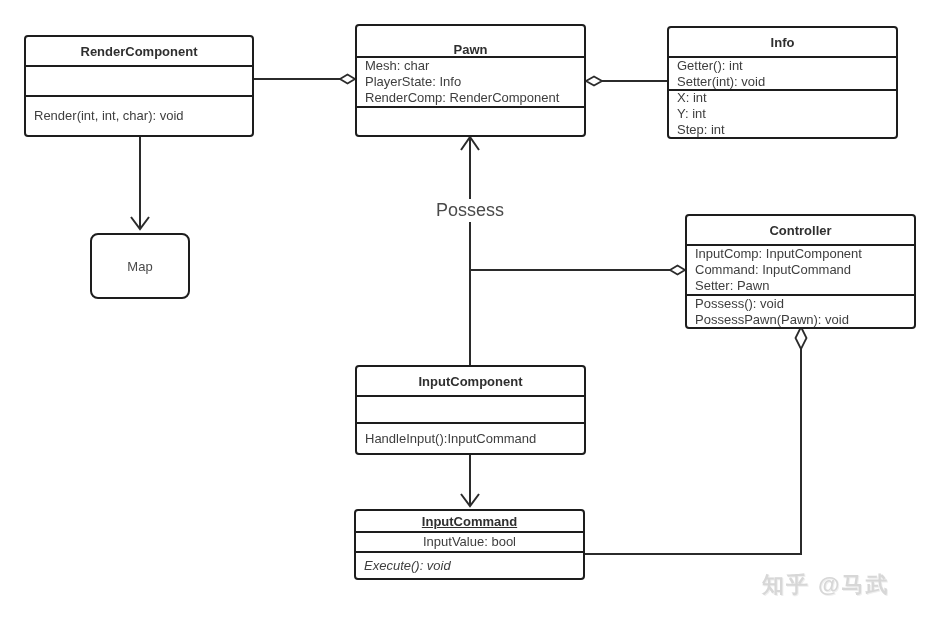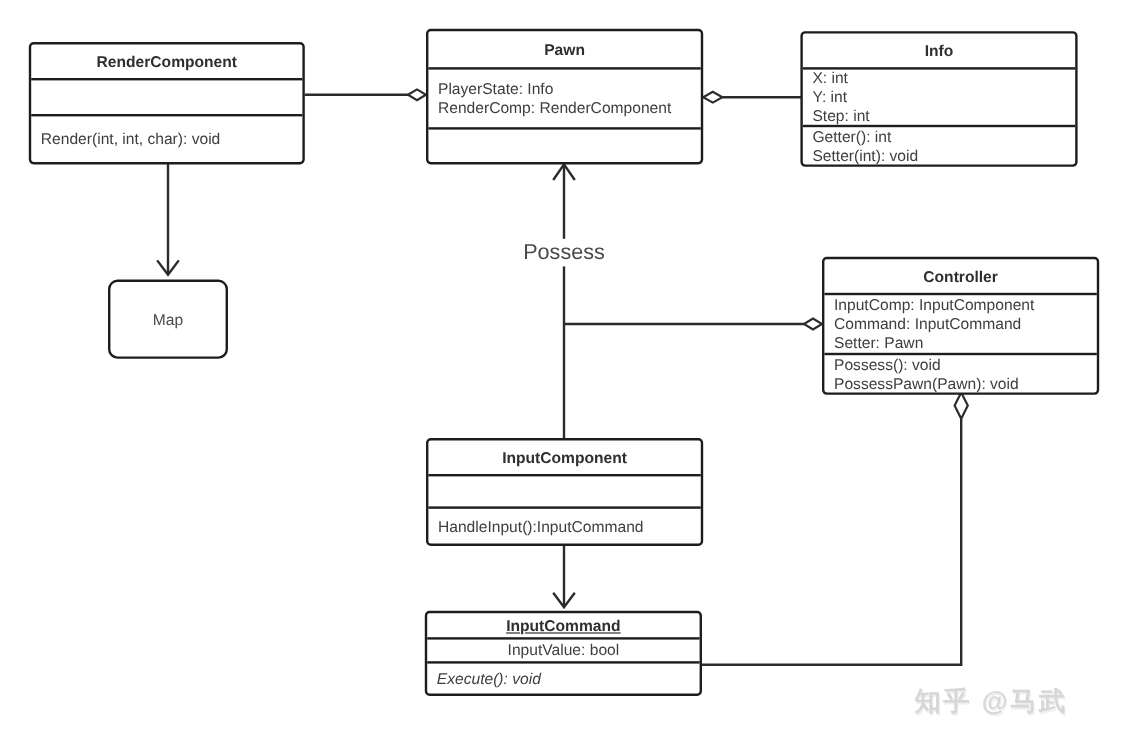--- a/index.html
+++ b/index.html
@@ -106,38 +106,39 @@
 
   <div class="uml-class" style="left:24px;top:35px;width:230px;">
     <div class="uml-title" style="height:28px;">RenderComponent</div>
     <div class="uml-section" style="height:30px;"></div>
     <div class="uml-section" style="height:40px;">
       <div class="uml-row">Render(int, int, char): void</div>
     </div>
   </div>
 
   <div class="uml-class" style="left:355px;top:24px;width:231px;">
-    <div class="uml-title" style="height:30px;">Pawn</div>
+    <div class="uml-title" style="height:14px;margin-top:16px;">Pawn</div>
     <div class="uml-section" style="height:50px;">
+      <div class="uml-row">Mesh: char</div>
       <div class="uml-row">PlayerState: Info</div>
       <div class="uml-row">RenderComp: RenderComponent</div>
     </div>
     <div class="uml-section" style="height:29px;"></div>
   </div>
 
   <div class="uml-class" style="left:667px;top:26px;width:231px;">
     <div class="uml-title" style="height:28px;">Info</div>
+    <div class="uml-section" style="height:33px;">
+      <div class="uml-row">Getter(): int</div>
+      <div class="uml-row">Setter(int): void</div>
+    </div>
     <div class="uml-section" style="height:48px;">
       <div class="uml-row">X: int</div>
       <div class="uml-row">Y: int</div>
       <div class="uml-row">Step: int</div>
-    </div>
-    <div class="uml-section" style="height:33px;">
-      <div class="uml-row">Getter(): int</div>
-      <div class="uml-row">Setter(int): void</div>
     </div>
   </div>
 
   <div class="simple-box" style="left:90px;top:233px;width:100px;height:66px;">
     <span>Map</span>
   </div>
 
   <div class="uml-class" style="left:685px;top:214px;width:231px;">
     <div class="uml-title" style="height:28px;">Controller</div>
     <div class="uml-section" style="height:50px;">

